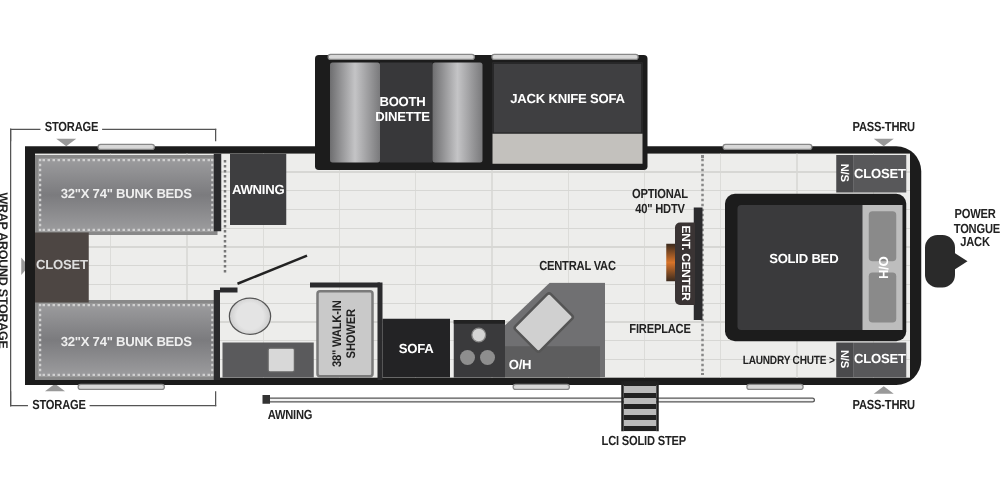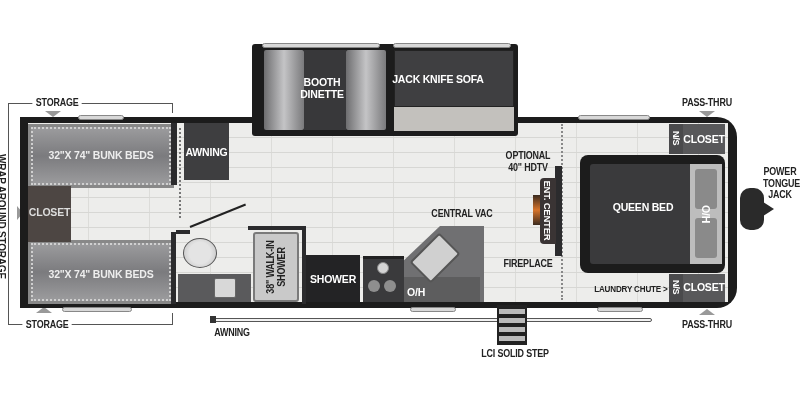--- a/index.html
+++ b/index.html
@@ -67,55 +67,55 @@
 <div class="abs" style="left:190px; top:226px; width:60px; height:2px; background:#222; transform:rotate(-22deg); transform-origin:left center;"></div>
 <div class="abs" style="left:183px; top:238px; width:34px; height:30px; border-radius:50%; background:radial-gradient(circle, #e4e4e4 50%, #bbb 100%); border:1px solid #555;"></div>
 <div class="abs" style="left:178px; top:274px; width:73px; height:28px; background:#5a5a5c;"></div>
 <div class="abs" style="left:214px; top:278px; width:22px; height:20px; background:#d8d8d8; border:1px solid #666; border-radius:2px;"></div>
 <div class="abs darker" style="left:248px; top:226px; width:56px; height:4px;"></div>
 <div class="abs darker" style="left:302px; top:226px; width:4px; height:78px;"></div>
 <div class="abs" style="left:253px; top:232px; width:46px; height:70px; background:#c9c9c9; border:2px solid #7a7a7a; border-radius:3px;"></div>
 <div class="lbl" style="left:238px; top:256px; width:76px; white-space:normal; transform:rotate(-90deg) scaleX(0.9); font-size:10px;">38" WALK-IN SHOWER</div>
 
 <div class="abs darker" style="left:306px; top:255px; width:54px; height:47px; background:#232325;"></div>
-<div class="ilbl" style="left:306px; top:273px; width:54px;">SHOWER</div>
+<div class="ilbl" style="left:306px; top:273px; width:54px;">SOFA</div>
 
 <div class="abs" style="left:363px; top:256px; width:41px; height:46px; background:#3a3a3c; border-top:3px solid #222;"></div>
 <div class="abs" style="left:377px; top:262px; width:12px; height:12px; border-radius:50%; background:#d4d4d4; border:1px solid #888;"></div>
 <div class="abs" style="left:368px; top:280px; width:12px; height:12px; border-radius:50%; background:#8e8e8e;"></div>
 <div class="abs" style="left:384px; top:280px; width:12px; height:12px; border-radius:50%; background:#8e8e8e;"></div>
 
 <div class="abs" style="left:404px; top:226px; width:80px; height:76px; background:#707072; clip-path: polygon(45% 0, 100% 0, 100% 100%, 0 100%, 0 45%);"></div>
 <div class="abs" style="left:404px; top:277px; width:76px; height:25px; background:rgba(80,80,82,0.6);"></div>
 <div class="abs" style="left:420px; top:237px; width:30px; height:42px; transform:rotate(45deg); background:#d0d0d0; border:2px solid #555; border-radius:3px;"></div>
 <div class="ilbl" style="left:404px; top:286px; width:24px;">O/H</div>
 <div class="lbl" style="left:422px; top:208px; width:80px;">CENTRAL VAC</div>
 
 <div class="abs" style="left:252px; top:44px; width:266px; height:92px; background:#1c1c1c; border-radius:3px;"></div>
 <div class="window" style="left:262px; top:43px; width:118px;"></div>
 <div class="window" style="left:393px; top:43px; width:118px;"></div>
 <div class="abs" style="left:264px; top:50px; width:40px; height:80px; background:linear-gradient(90deg, #6e6e70, #c4c4c6, #7a7a7c); border-radius:2px;"></div>
 <div class="abs" style="left:304px; top:50px; width:42px; height:80px; background:#38383a;"></div>
 <div class="ilbl" style="left:297px; top:76px; width:50px; white-space:normal;">BOOTH DINETTE</div>
 <div class="abs" style="left:346px; top:50px; width:40px; height:80px; background:linear-gradient(90deg, #6e6e70, #c4c4c6, #7a7a7c); border-radius:2px;"></div>
 <div class="abs" style="left:394px; top:50px; width:120px; height:57px; background:#3f3f41; border:1px solid #222;"></div>
-<div class="ilbl" style="left:378px; top:73px; width:120px;">JACK KNIFE SOFA</div>
+<div class="ilbl" style="left:394px; top:73px; width:120px;">JACK KNIFE SOFA</div>
 <div class="abs" style="left:394px; top:107px; width:120px; height:24px; background:#c3c1bd;"></div>
 
 <div class="abs" style="left:561px; top:124px; width:2px; height:176px; border-left:2px dotted #888;"></div>
 <div class="abs darker" style="left:555px; top:166px; width:7px; height:90px;"></div>
 <div class="abs" style="left:540px; top:178px; width:16px; height:66px; background:#3a3434; border-radius:4px 0 0 4px;"></div>
 <div class="abs" style="left:533px; top:195px; width:7px; height:30px; background:linear-gradient(180deg, #3a2a1e, #d8742a, #3a2a1e);"></div>
 <div class="ilbl" style="left:516px; top:205px; width:62px; transform:rotate(90deg); font-size:9.5px;">ENT. CENTER</div>
 <div class="lbl" style="left:497px; top:150px; width:62px; white-space:normal;">OPTIONAL 40" HDTV</div>
 <div class="lbl" style="left:497px; top:258px; width:62px;">FIREPLACE</div>
 
 <div class="abs" style="left:580px; top:155px; width:145px; height:118px; background:#1c1c1c; border-radius:8px;"></div>
 <div class="abs" style="left:590px; top:164px; width:106px; height:100px; background:#3a3a3c; border-radius:3px;"></div>
-<div class="ilbl" style="left:610px; top:201px; width:66px; white-space:normal;">QUEEN BED</div>
+<div class="ilbl" style="left:610px; top:201px; width:66px; white-space:normal;">SOLID BED</div>
 <div class="abs" style="left:690px; top:164px; width:32px; height:100px; background:#bdbdbd;"></div>
 <div class="abs" style="left:695px; top:169px; width:22px; height:40px; background:#8a8a8a; border-radius:3px;"></div>
 <div class="abs" style="left:695px; top:218px; width:22px; height:40px; background:#8a8a8a; border-radius:3px;"></div>
 <div class="ilbl" style="left:694px; top:208px; width:24px; transform:rotate(90deg);">O/H</div>
 
 <div class="abs dark" style="left:683px; top:124px; width:42px; height:30px; background:#58585a;"></div>
 <div class="ilbl" style="left:683px; top:133px; width:42px;">CLOSET</div>
 <div class="abs" style="left:669px; top:124px; width:14px; height:30px; background:#4a4a4c;"></div>
 <div class="ilbl" style="left:663px; top:133px; width:26px; transform:rotate(90deg); font-size:9px;">N/S</div>
 <div class="abs dark" style="left:683px; top:274px; width:42px; height:28px; background:#58585a;"></div>

